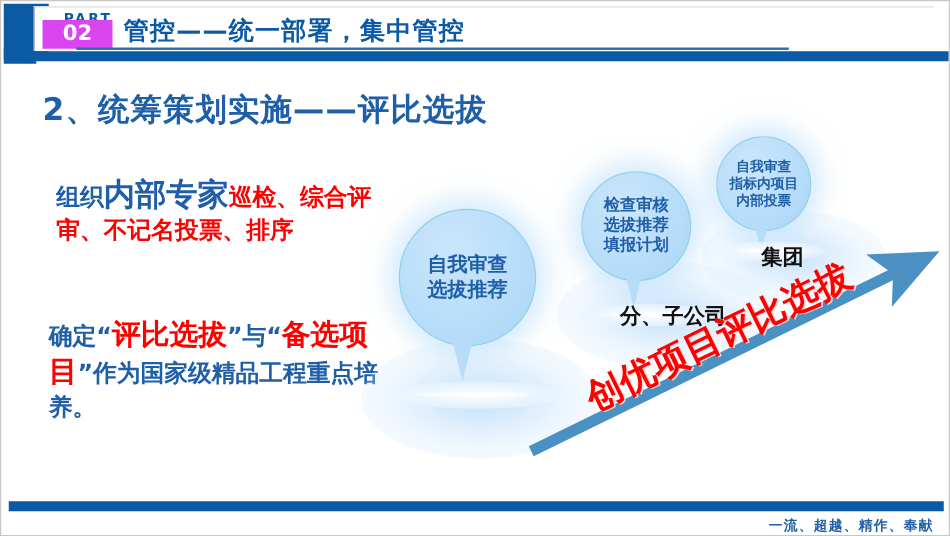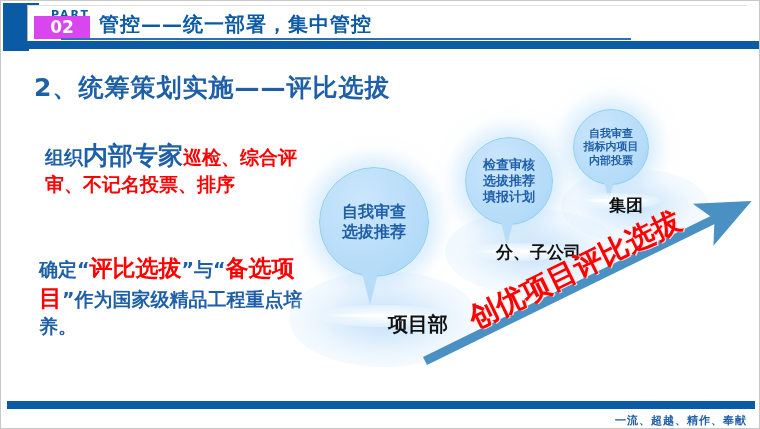--- a/index.html
+++ b/index.html
@@ -165,21 +165,20 @@
 
   <div class="bubble" style="left:318px;top:166px;width:108px;height:108px;font-size:16px;">
     <div>
       <div>自我审查</div>
       <div>选拔推荐</div>
     </div>
   </div>
   <div class="tail" style="left:360px;top:268px;border-width:36px 9px 0 9px;border-color:#b6dcf8 transparent transparent transparent;"></div>
   <div class="platform" style="left:316px;top:304px;width:130px;height:22px;"></div>
   <div class="platform-line" style="left:326px;top:313px;width:106px;"></div>
-  <div class="node-label" style="left:387px;top:310px;font-size:20px;">项目部</div>
 
   <div class="bubble" style="left:464px;top:136px;width:86px;height:86px;font-size:13px;">
     <div>
       <div>检查审核</div>
       <div>选拔推荐</div>
       <div>填报计划</div>
     </div>
   </div>
   <div class="tail" style="left:499px;top:217px;border-width:28px 7px 0 7px;border-color:#b6dcf8 transparent transparent transparent;"></div>
   <div class="platform" style="left:466px;top:242px;width:104px;height:18px;"></div>

